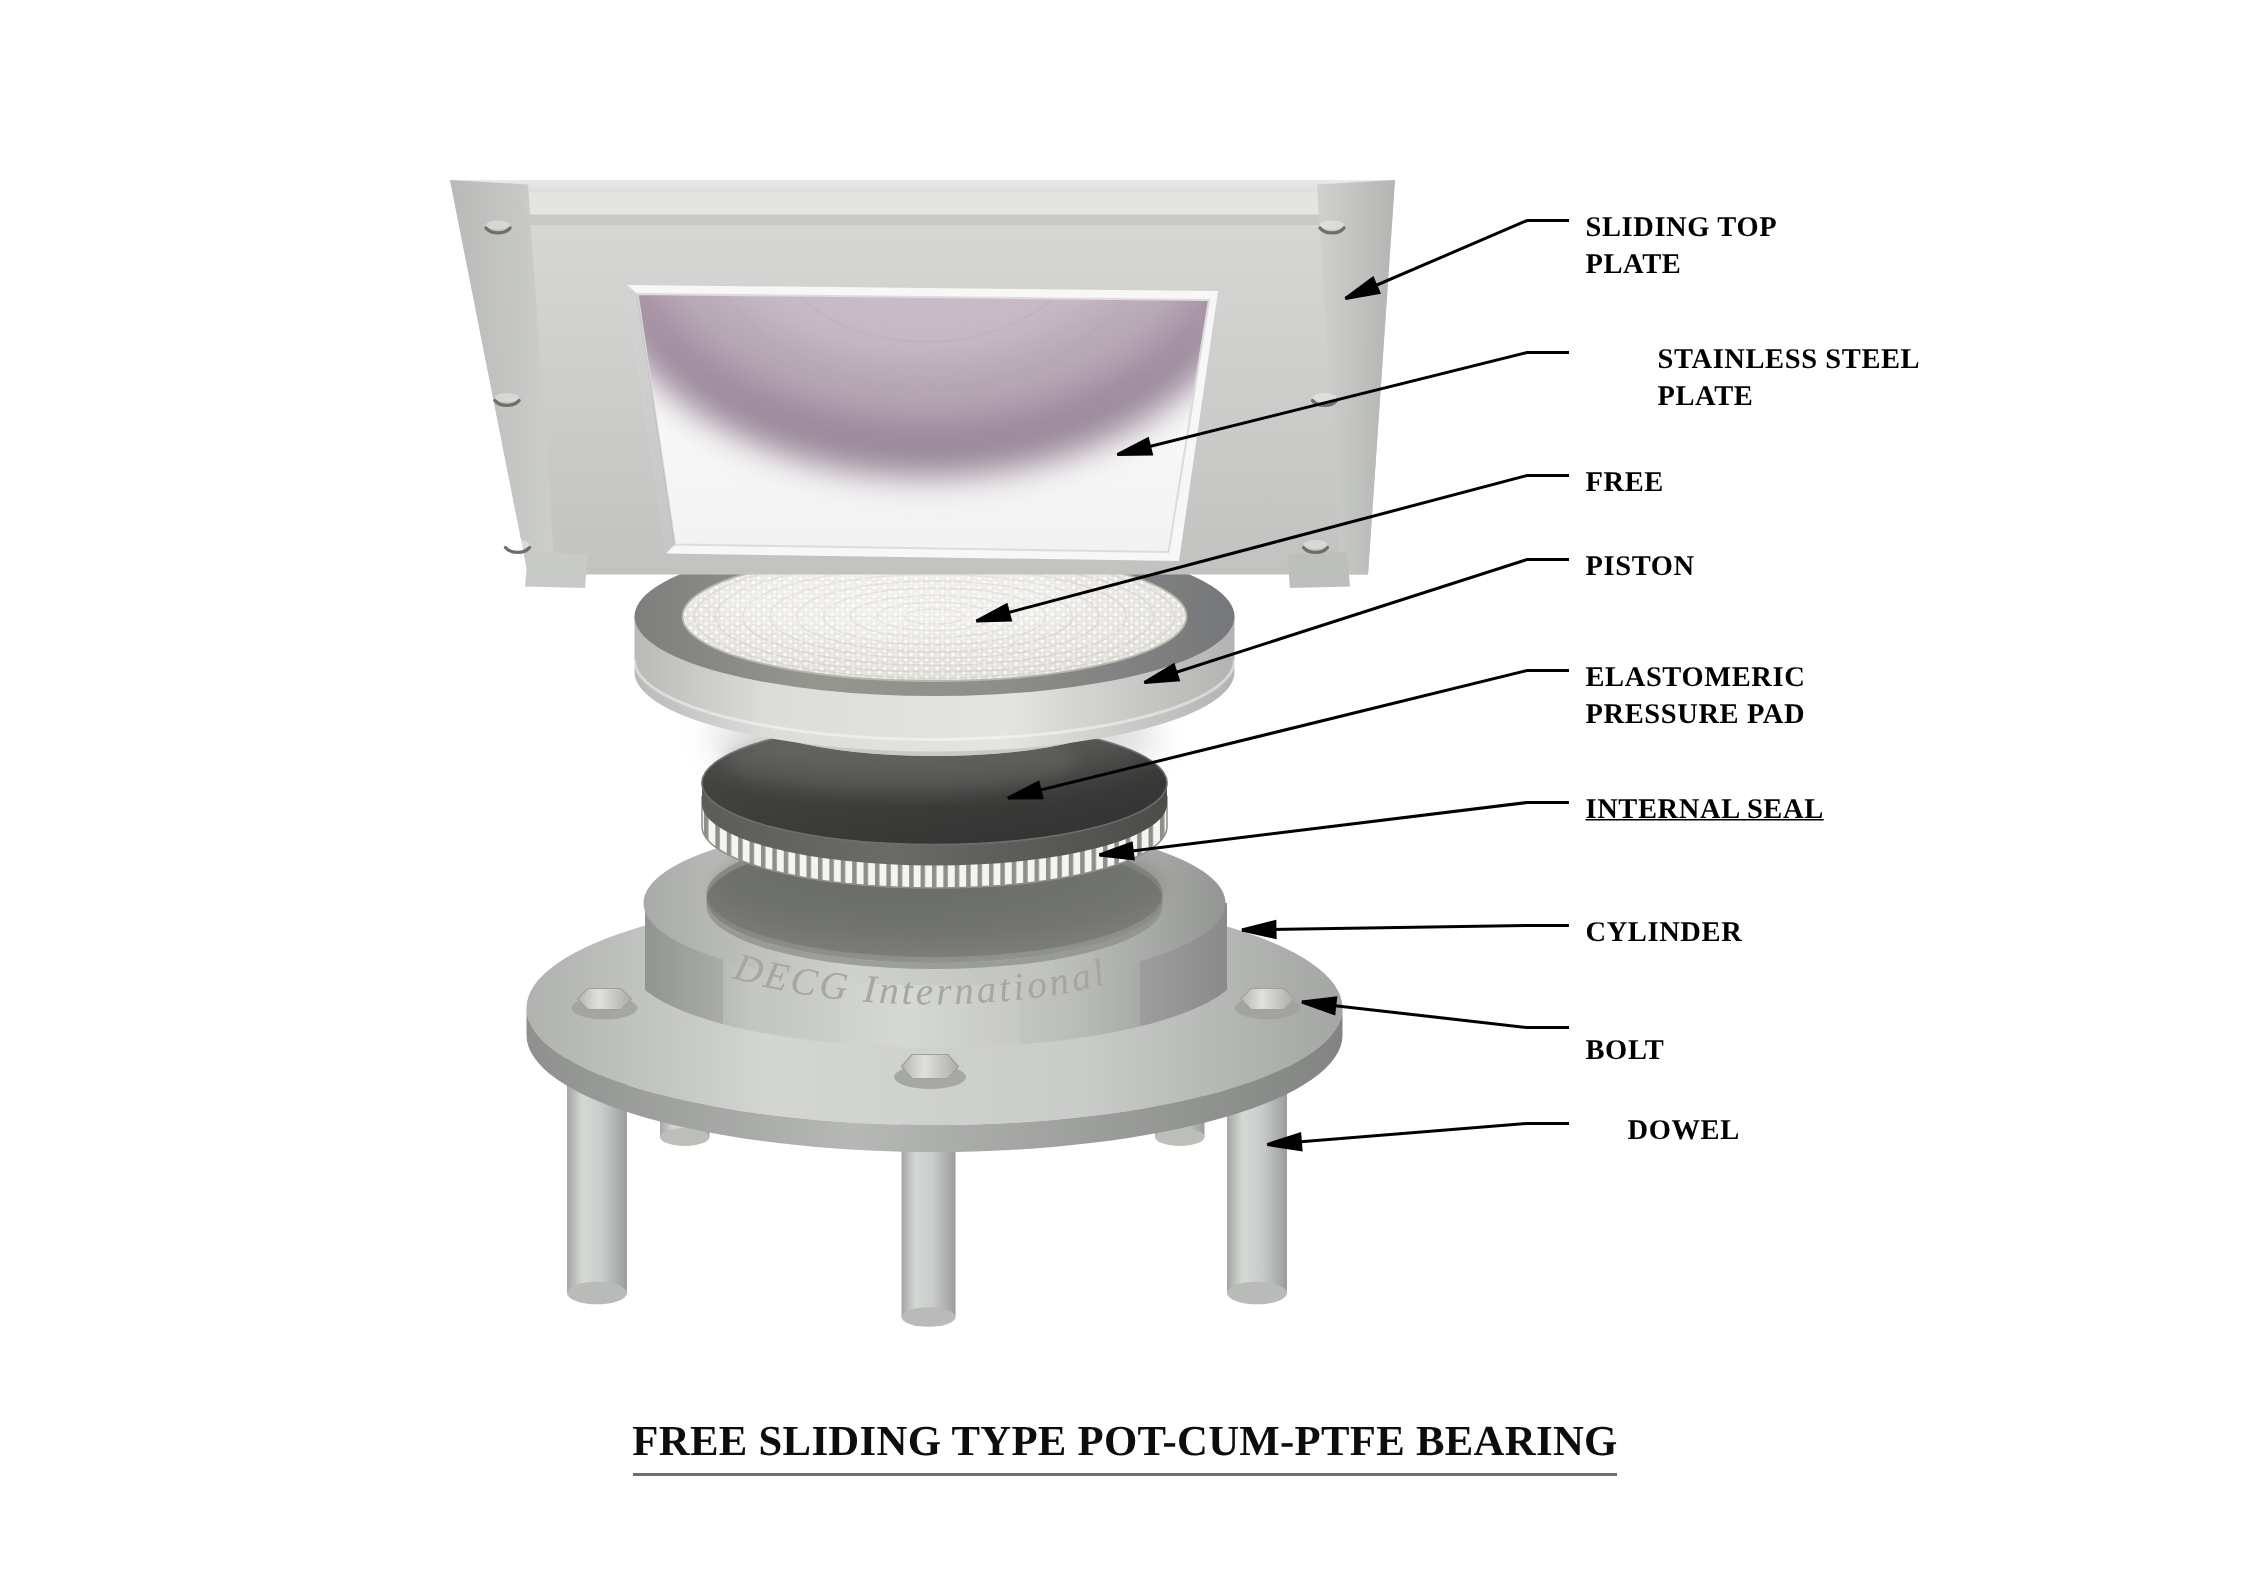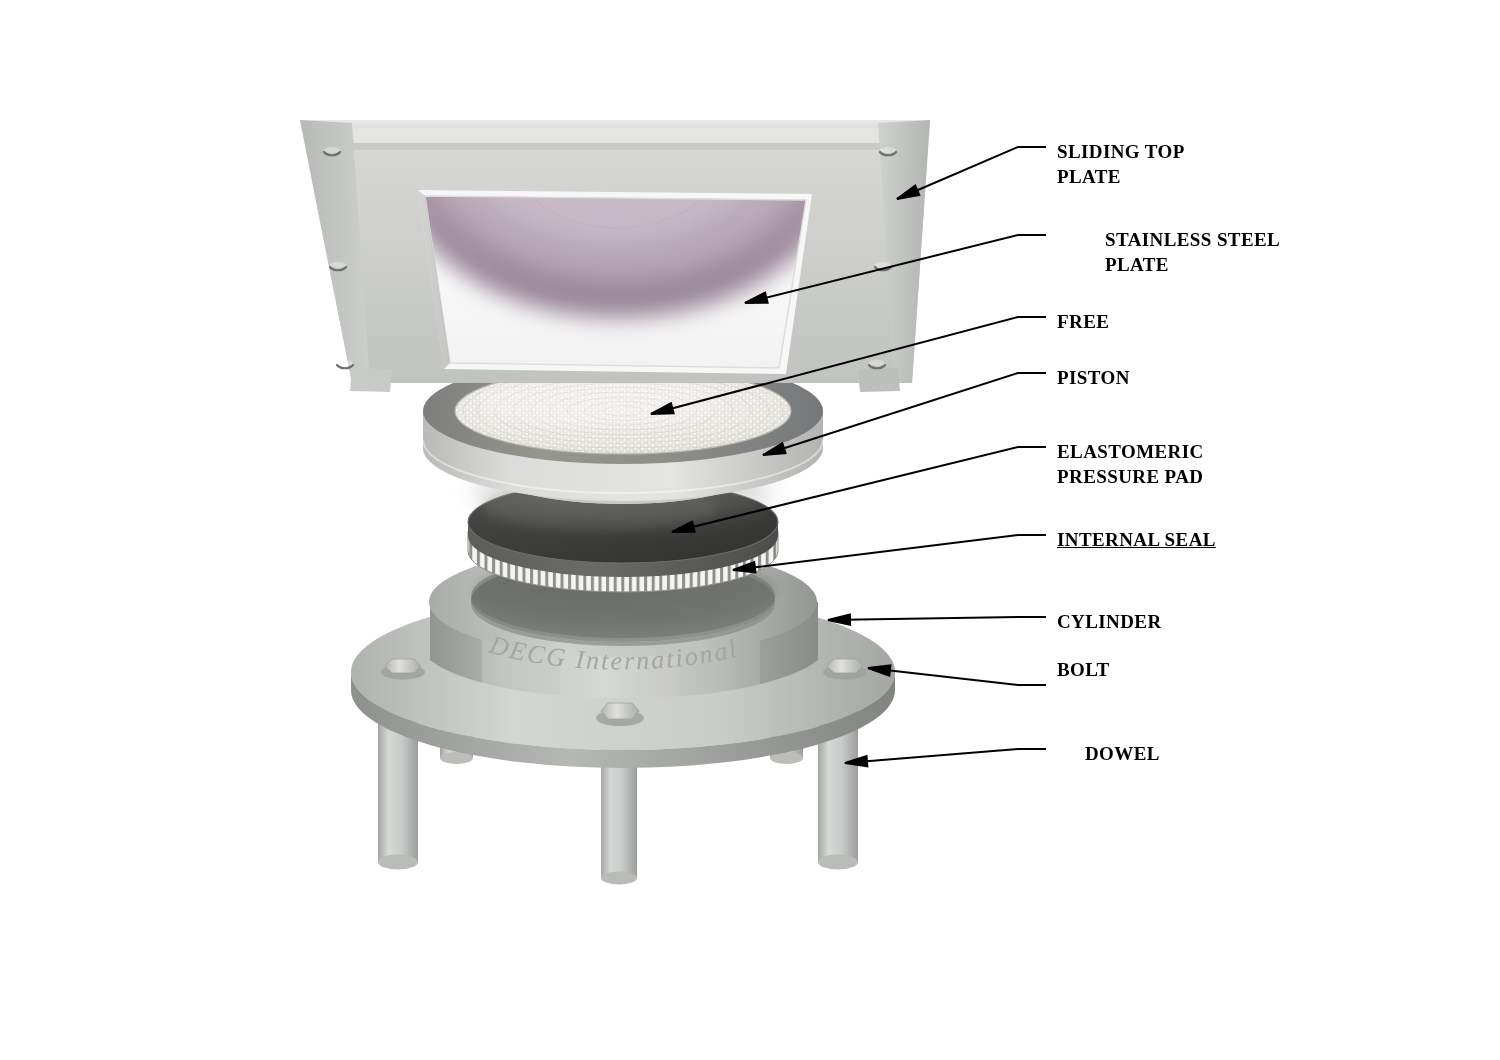--- a/index.html
+++ b/index.html
@@ -404,18 +404,21 @@
       <div class="label" style="left: 1057px; top: 139px;">SLIDING TOP
 PLATE</div>
       <div class="label" style="left: 1057px; top: 227px; margin-left: 48px;">STAINLESS STEEL
 PLATE</div>
       <div class="label" style="left: 1057px; top: 309px;">FREE</div>
       <div class="label" style="left: 1057px; top: 365px;">PISTON</div>
       <div class="label" style="left: 1057px; top: 439px;">ELASTOMERIC
 PRESSURE PAD</div>
       <div class="label" style="left: 1057px; top: 527px; text-decoration: underline;">INTERNAL SEAL</div>
       <div class="label" style="left: 1057px; top: 609px; text-align: right;">CYLINDER</div>
-      <div class="label" style="left: 1057px; top: 657px;">BOLT</div>
+      <div class="label" style="left: 1057px; top: 688px;">BOLT</div>
       <div class="label" style="left: 1085px; top: 741px;">DOWEL</div>
     </div>
 
+  <div id="title">
+    <span class="tl">FREE SLIDING TYPE POT-CUM-PTFE BEARING</span>
+  </div>
 
 </div>
 
 </body></html>

